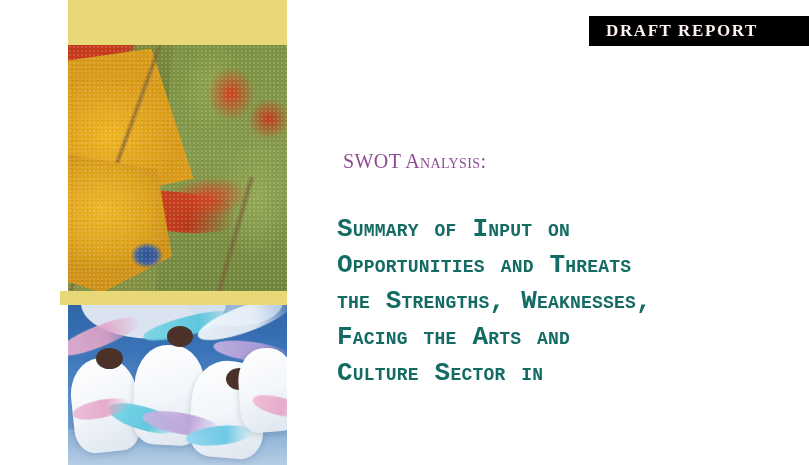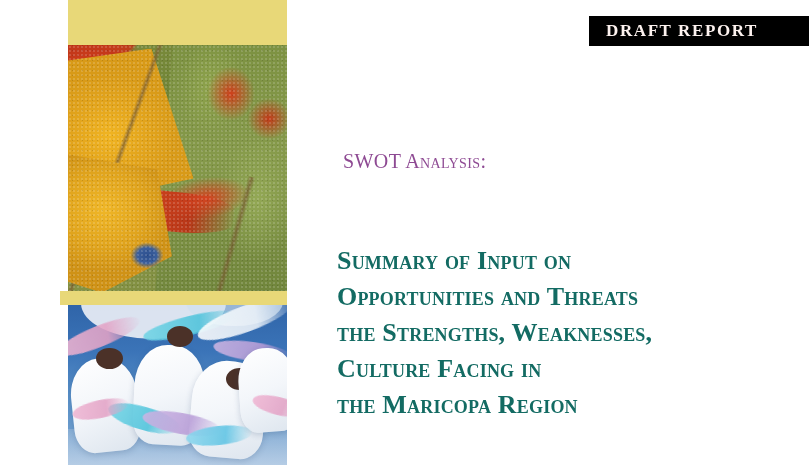--- a/index.html
+++ b/index.html
@@ -271,23 +271,24 @@
     left: 0;
     color: #8e4a93;
     font-size: 20px;
     font-variant: small-caps;
     letter-spacing: 0.4px;
     white-space: nowrap;
     margin-left: 6px;
   }
   .main-title {
     position: absolute;
-    top: 243px;
+    top: 211px;
     left: 0;
     width: 460px;
+    font-family: Liberation Mono, monospace;
   }
   .title-line {
     color: #136b63;
     font-size: 26px;
     font-weight: bold;
     font-variant: small-caps;
     line-height: 36px;
     letter-spacing: 0.2px;
     white-space: nowrap;
   }
@@ -354,16 +355,16 @@
   </div>
 </div>
 
 <div class="title-block">
   <div class="swot-label">SWOT Analysis:</div>
 
   <div class="main-title">
     <div class="title-line">Summary of Input on</div>
     <div class="title-line">Opportunities and Threats</div>
     <div class="title-line">the Strengths, Weaknesses,</div>
-    <div class="title-line">Culture Facing in</div>
-    <div class="title-line">the Maricopa Region</div>
+    <div class="title-line">Facing the Arts and</div>
+    <div class="title-line">Culture Sector in</div>
   </div>
 </div>
 
 </body></html>

